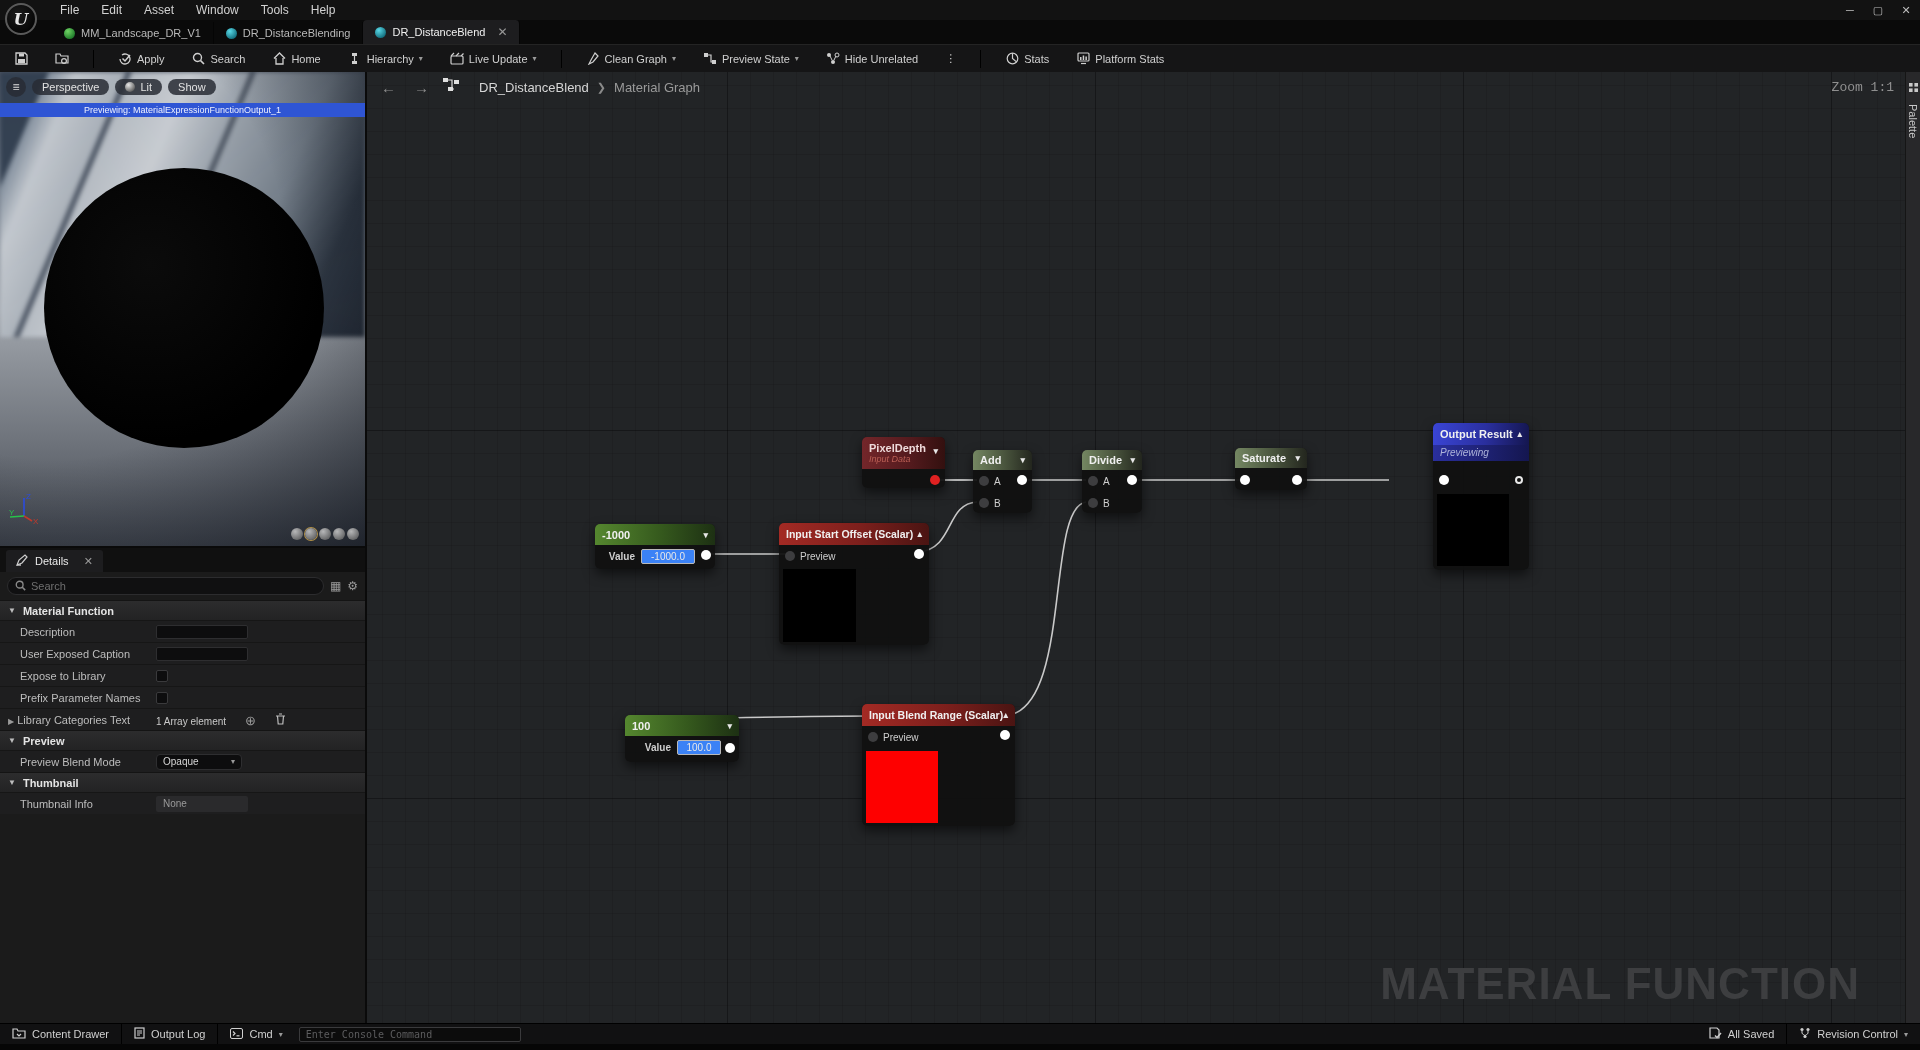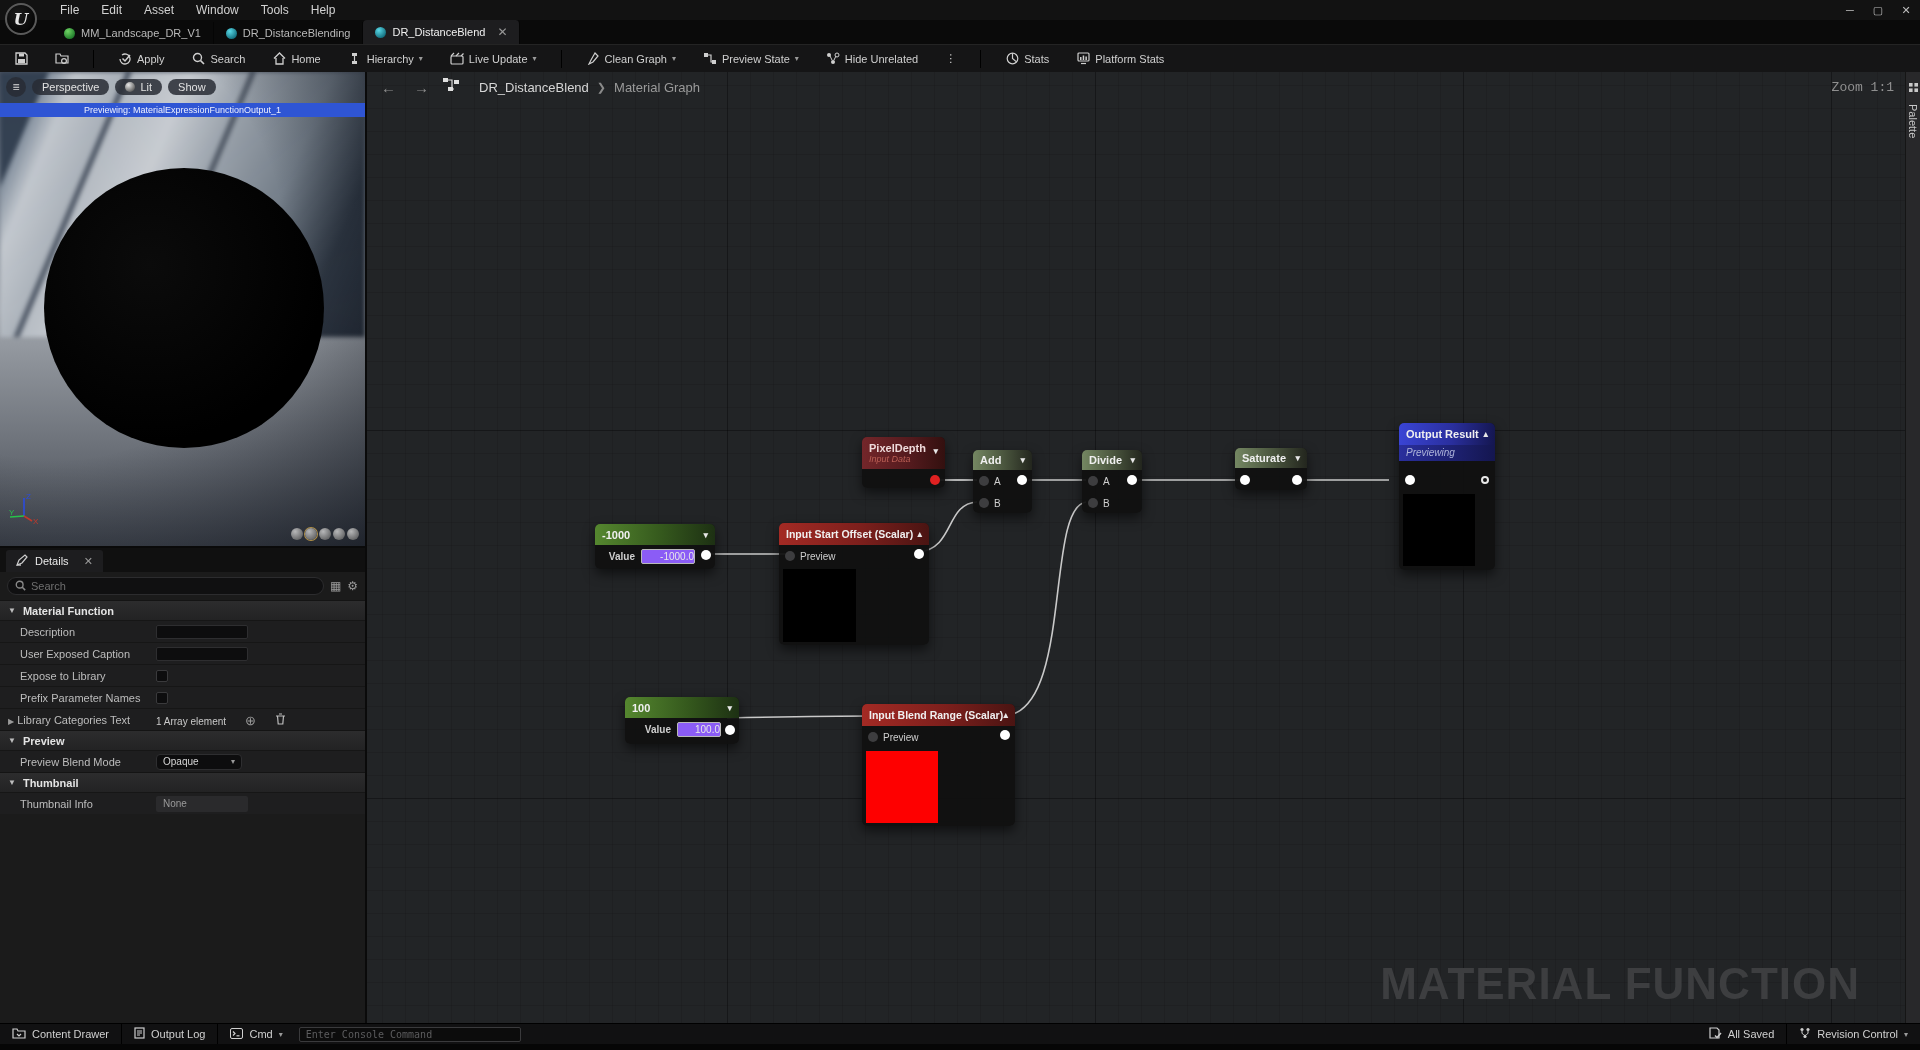--- a/index.html
+++ b/index.html
@@ -140,22 +140,22 @@
   .nhead.dred .s { font-size:9px; font-style:italic; color:#bb5f55; font-weight:normal; line-height:10px; }
   .nhead.dred .chev { position:absolute; right:7px; top:9px; }
   .nsub { font-size:10px; font-style:italic; color:#aeb4da; padding:0 7px; line-height:16px; }
   .pin { width:10px; height:10px; border-radius:50%; background:#3d3d3f; flex:none; }
   .pin.on { background:#fff; }
   .pin.red { background:#e02121; }
   .pin.ring { background:transparent; border:2px solid #e8e8e8; width:8px; height:8px; }
   .prow { display:flex; align-items:center; gap:5px; padding:0 6px; height:22px; color:#cfcfcf; }
   .prow .plabel { font-size:10px; }
   .outpin { position:absolute; }
-  .vbox { height:15px; background:#8b5cf6; border:1px solid #b9b9b9; border-radius:2px;
-    color:#e8e8e8; font-size:10px; width:54px; text-align:right; outline:none;
+  .vbox { height:15px; background:#3b82f6; border:1px solid #b9b9b9; border-radius:2px;
+    color:#e8e8e8; font-size:10px; width:54px; text-align:center; outline:none;
     font-family:"Liberation Sans",sans-serif; }
   .previewsq { position:absolute; left:4px; width:72px; height:72px; background:#000; }
   .previewsq.red { background:#fe0000; }
 
   
   .statusbar { position:absolute; left:0; top:1023px; right:0; height:21px; background:#111112;
     border-top:1px solid #000; display:flex; align-items:center; font-size:11px; color:#d0d0d0; z-index:40; }
   .sbtn { display:flex; align-items:center; gap:6px; padding:0 12px; height:100%; }
   .ssep { width:1px; height:100%; background:#000; }
   .console { width:222px; height:15px; background:#0c0c0c; border:1px solid #3a3a3c; border-radius:2px;
@@ -543,21 +543,21 @@
 
   <div class="node" style="left:868px;top:376px;width:72px;height:42px;">
     <div class="nhead green">
       <span>Saturate</span>
       <span class="chev">▾</span>
     </div>
     <span class="pin on outpin" style="left:5px;top:27px;"></span>
     <span class="pin on outpin" style="right:5px;top:27px;"></span>
   </div>
 
-  <div class="node" style="left:1032px;top:351px;width:96px;height:147px;">
+  <div class="node" style="left:1066px;top:351px;width:96px;height:147px;">
     <div class="nhead blue" style="height:22px;border-radius:5px 5px 0 0;">
       <span style="font-size:11px;">Output Result</span>
       <span class="chev">▴</span>
     </div>
     <div class="nsub" style="background:linear-gradient(95deg,#2a2f9e,#14164f);height:16px;">Previewing</div>
     <span class="pin on outpin" style="left:6px;top:52px;"></span>
     <span class="pin ring outpin" style="right:6px;top:53px;"></span>
     <div class="previewsq" style="top:71px;"></div>
   </div>
 
@@ -579,21 +579,21 @@
       <span class="chev">▴</span>
     </div>
     <div class="prow">
       <span class="pin"></span>
       <span class="plabel">Preview</span>
     </div>
     <span class="pin on outpin" style="right:5px;top:26px;"></span>
     <div class="previewsq" style="top:46px;width:73px;height:73px;"></div>
   </div>
 
-  <div class="node" style="left:258px;top:625px;width:114px;height:47px;">
+  <div class="node" style="left:258px;top:643px;width:114px;height:47px;">
     <div class="nhead cgreen" style="height:21px;">
       <span>100</span>
       <span class="chev">▾</span>
     </div>
     <div class="prow" style="justify-content:flex-end;padding-right:18px;gap:6px;">
       <span class="plabel" style="font-weight:bold;">Value</span>
       <input class="vbox" style="width: 44px;" value="100.0">
     </div>
     <span class="pin on outpin" style="right:4px;top:28px;"></span>
   </div>

